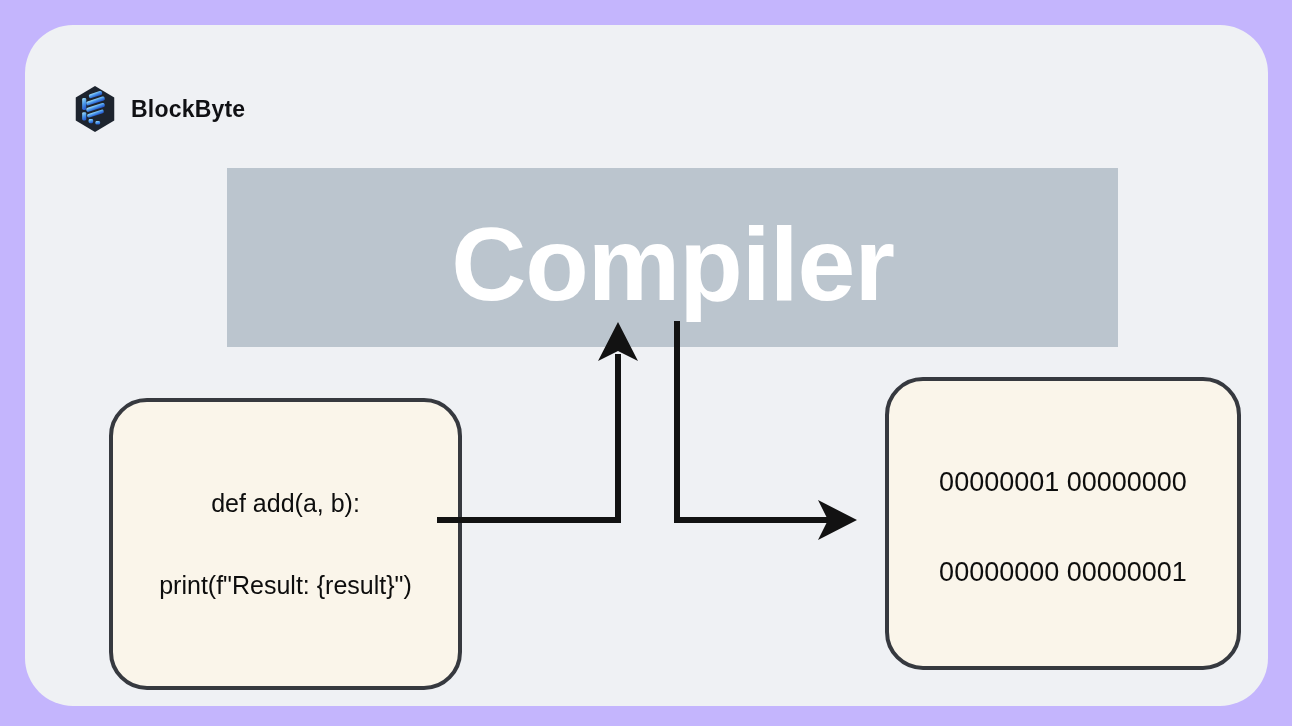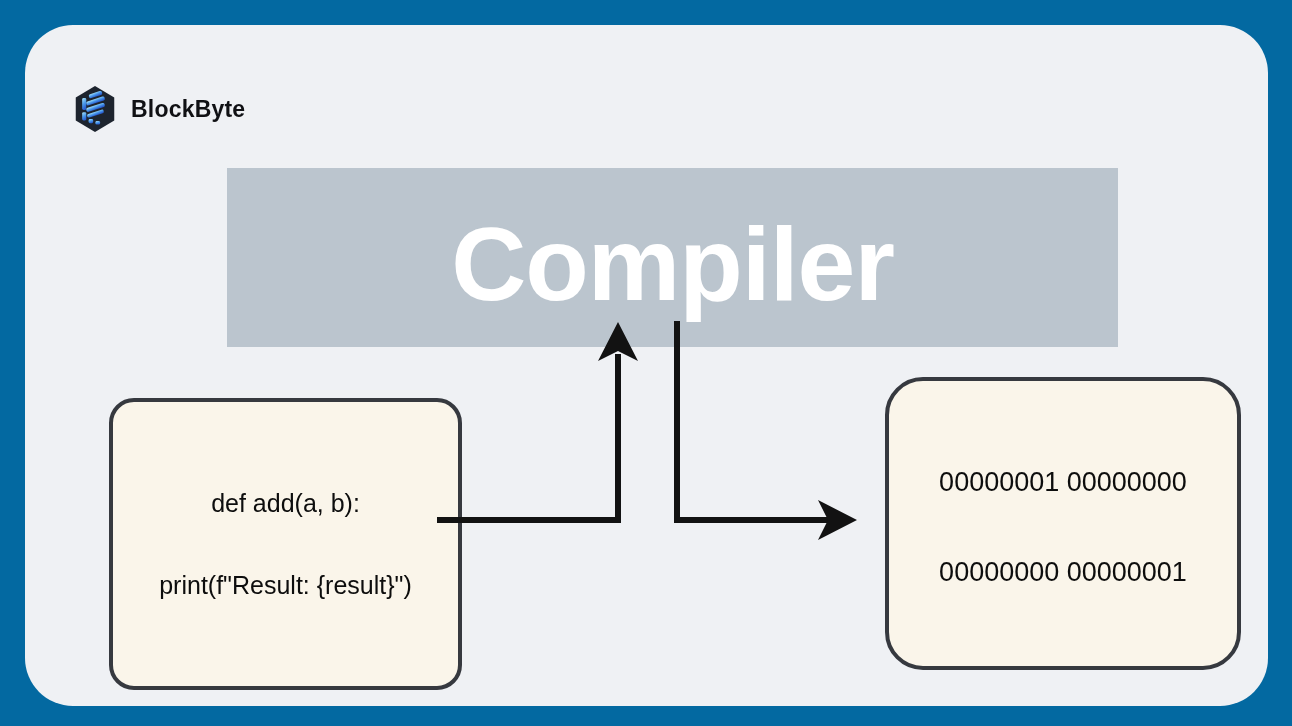--- a/index.html
+++ b/index.html
@@ -8,21 +8,21 @@
     background: #ffffff;
     width: 1292px;
     height: 726px;
     font-family: "Liberation Sans", sans-serif;
     overflow: hidden;
   }
   .stage {
     position: relative;
     width: 1292px;
     height: 726px;
-    background: #0369a1;
+    background: #c4b5fd;
   }
   .panel {
     position: absolute;
     left: 25px;
     top: 25px;
     width: 1243px;
     height: 681px;
     background: #eff1f4;
     border-radius: 48px;
   }
@@ -76,21 +76,20 @@
     align-items: center;
     justify-content: center;
     text-align: center;
     color: #0d0d0d;
   }
   .code-box {
     left: 84px;
     top: 373px;
     width: 353px;
     height: 292px;
-    border-radius: 25px;
   }
   .code-line {
     font-size: 25px;
     line-height: 41px;
     min-height: 41px;
     white-space: pre;
   }
   .binary-box {
     left: 860px;
     top: 352px;

